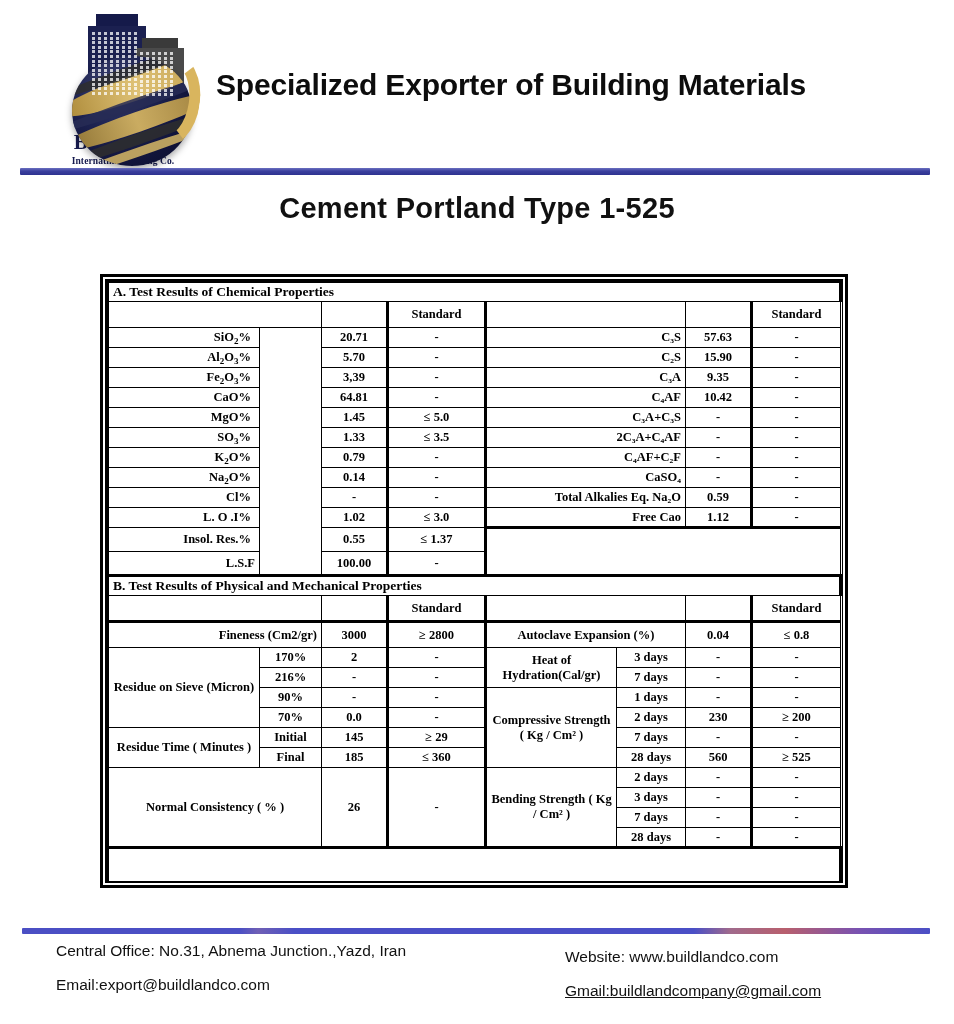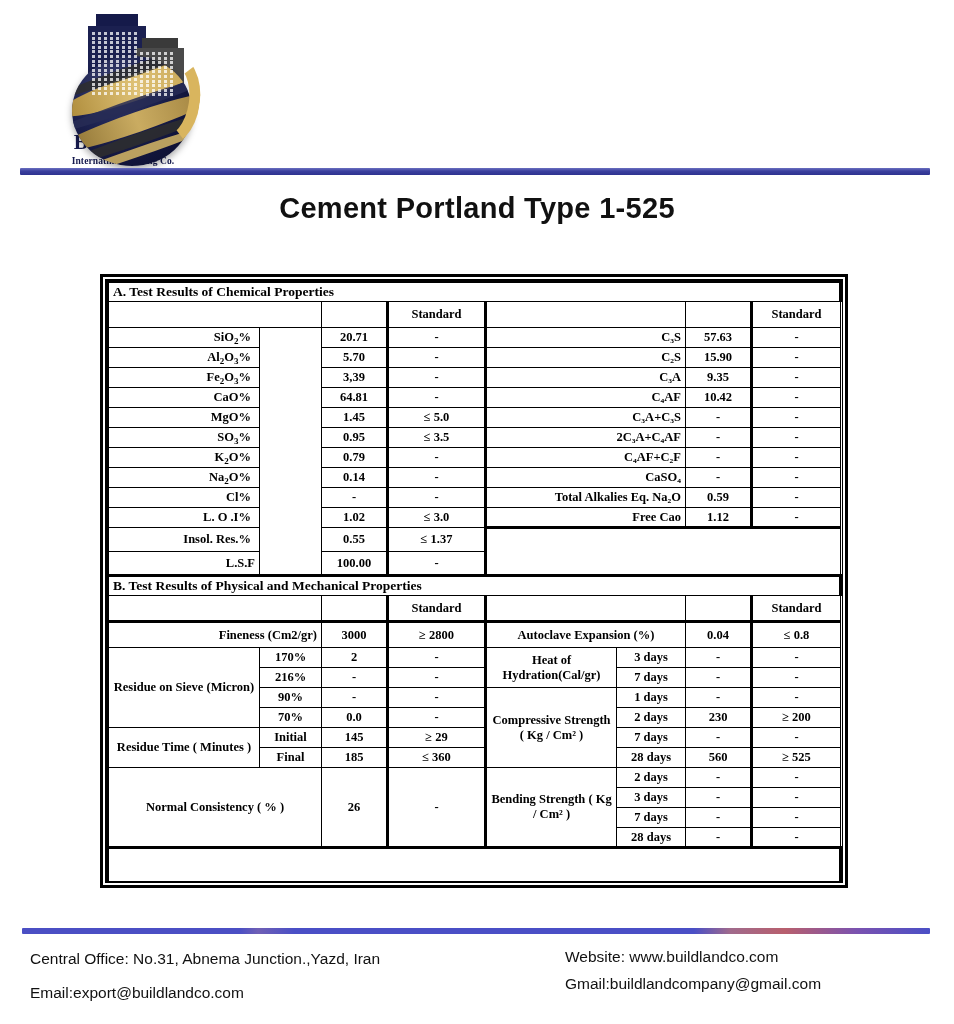--- a/index.html
+++ b/index.html
@@ -158,26 +158,26 @@
       #6f5fb5 26%, #4a4fc6 30%,
       #4a4fc6 50%, #4a4fc6 74%,
       #a06a8c 78%, #b85f6d 84%, #7a52b0 92%, #4a4fc6 100%);
     border-radius:1px;
   }
   #footer {
     position:absolute; left:0; top:938px; width:954px; height:86px;
     font-family:"Liberation Sans", sans-serif;
     font-size:15.5px; color:#111;
   }
-  .f-left  { position:absolute; left:30px;margin-top:8px; }
+  .f-left  { position:absolute; left:56px; }
   .f-right { position:absolute; left:565px; }
   .f-r1 { top:4px; }
   .f-r2 { top:38px; }
   .f-rr1 { top:10px; }
-  .f-rr2 { top:37px; }
+  .f-rr2 { top:44px;text-decoration:underline; }
 </style>
 </head>
 <body>
 
 <div id="header">
 
   <div id="logo-block">
     <div id="logo-mark">
       <div class="bldg b1"></div>
       <div class="bldg b1b"></div>
@@ -360,20 +360,21 @@
         <div class="win" style="left: 108px; top: 85.4px;"></div>
         <div class="win" style="left: 114px; top: 85.4px;"></div>
         <div class="win" style="left: 120px; top: 85.4px;"></div>
         <div class="win" style="left: 126px; top: 85.4px;"></div>
         <div class="win" style="left: 132px; top: 85.4px;"></div>
       </div>
     <div id="logo-name">BuildLand</div>
     <div id="logo-tagline">Internatinal Trading Co.</div>
   </div>
 
+  <div id="header-title">Specialized Exporter of Building Materials</div>
   <div id="header-rule"></div>
 </div>
 
 <div id="doc-title">Cement Portland Type 1-525</div>
 
 <div id="sheet">
  <div id="sheet-inner">
   <table class="grid">
 
     <tbody>
@@ -431,21 +432,21 @@
       <td class="nob" style="width:0;padding:0"></td>
       <td class="c thick-r">1.45</td>
       <td class="c">≤  5.0</td>
       <td class="l thick-l" colspan="2">C₃A+C₃S</td>
       <td class="c thick-r">-</td>
       <td class="c" colspan="2">-</td>
     </tr>
     <tr>
       <td class="l thick-l"><span>SO<sub>3</sub></span><span class="pct">%</span></td>
       <td class="nob" style="width:0;padding:0"></td>
-      <td class="c thick-r">0.95</td>
+      <td class="c thick-r">1.33</td>
       <td class="c">≤  3.5</td>
       <td class="l thick-l" colspan="2">2C₃A+C₄AF</td>
       <td class="c thick-r">-</td>
       <td class="c" colspan="2">-</td>
     </tr>
     <tr>
       <td class="l thick-l"><span>K<sub>2</sub>O</span><span class="pct">%</span></td>
       <td class="nob" style="width:0;padding:0"></td>
       <td class="c thick-r">0.79</td>
       <td class="c">-</td>

